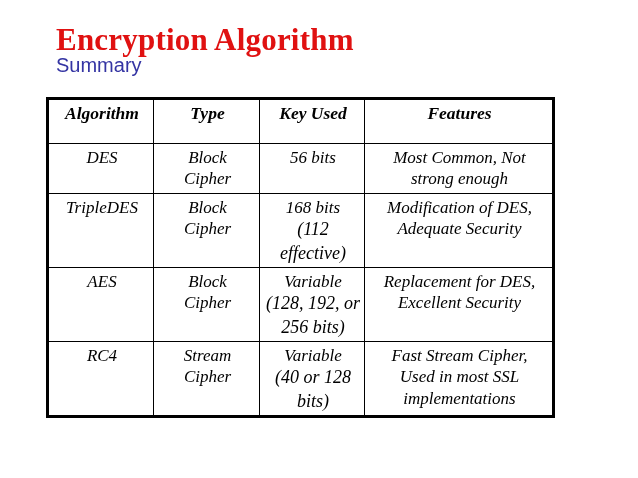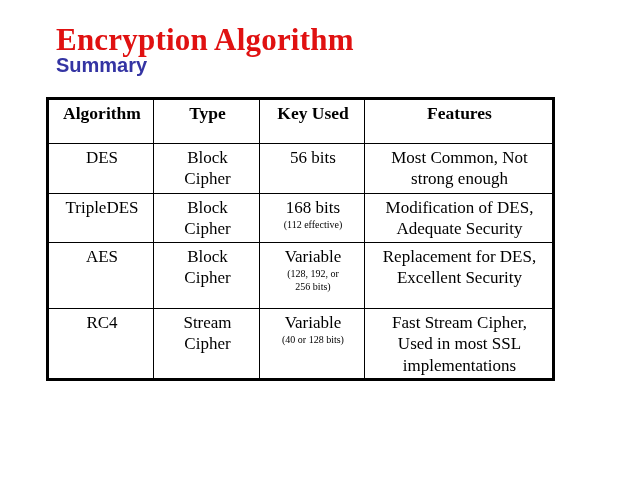--- a/index.html
+++ b/index.html
@@ -18,21 +18,21 @@
     font-family:"Liberation Serif",serif;
     font-size:31px;font-weight:bold;
     color:var(--c-title);
     letter-spacing:0.2px;
     white-space:nowrap;
     text-align:right;
   }
   .slide-subtitle{
     position:absolute;left:56px;top:54px;
     font-family:"Liberation Sans",sans-serif;
-    font-size:20px;font-weight:bold;
+    font-size:20px;font-weight:normal;
     color:var(--c-subtitle);
     white-space:nowrap;
   }
 
   table.algo{
     position:absolute;left:46px;top:97px;
     width:506px;
     border-collapse:collapse;
     table-layout:fixed;
     background:var(--c-background);
@@ -43,36 +43,37 @@
   table.algo col.c-feat{width:189px;}
 
   table.algo th, table.algo td{
     border:1px solid var(--c-table-border);
     vertical-align:top;
     text-align:center;
     font-family:"Liberation Serif",serif;
     font-size:17px;
     line-height:1.25;
     padding:3px 0 2px 2px;
+    font-style:italic;
   }
   table.algo{border:3px solid var(--c-table-border);}
   table.algo th{
     font-weight:bold;
     font-size:17.5px;
     height:45px;
   }
   tr.r-des  td{height:50px;}
   tr.r-3des td{height:49px;}
   tr.r-blow td{height:46px;}
   tr.r-aes  td{height:66px;}
   tr.r-rc4  td{height:71px;}
 
   .multiline{white-space:pre-line;}
   .key-note{
-    font-size:10px;
+    font-size:18px;
     line-height:1.3;
     white-space:pre-line;
     text-align:center;
   }
 </style>
 </head>
 <body>
 
 <div>
   <div class="slide-title">Encryption Algorithm</div>

